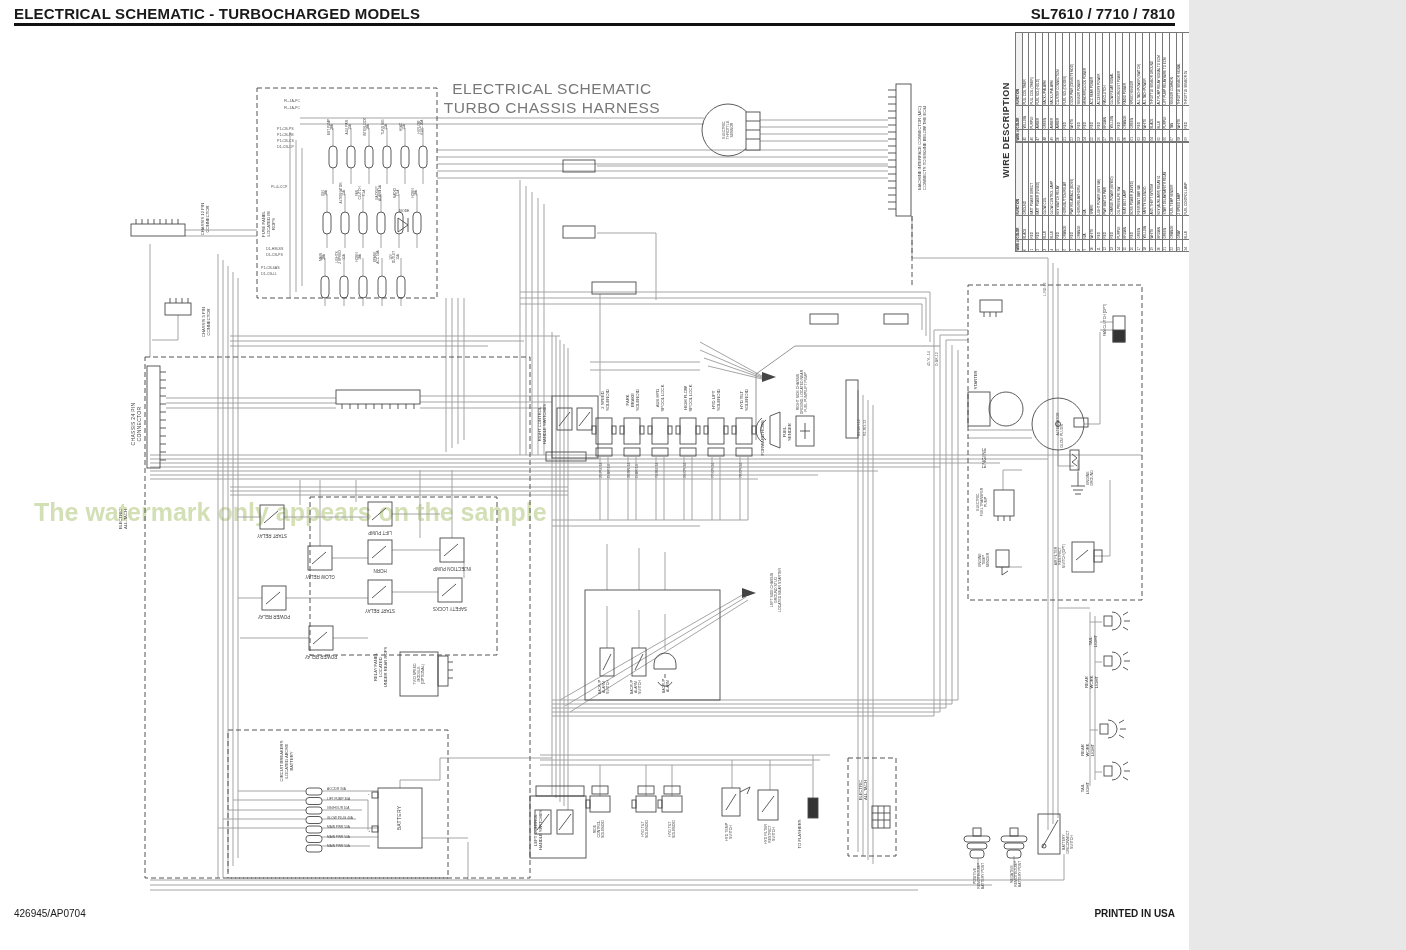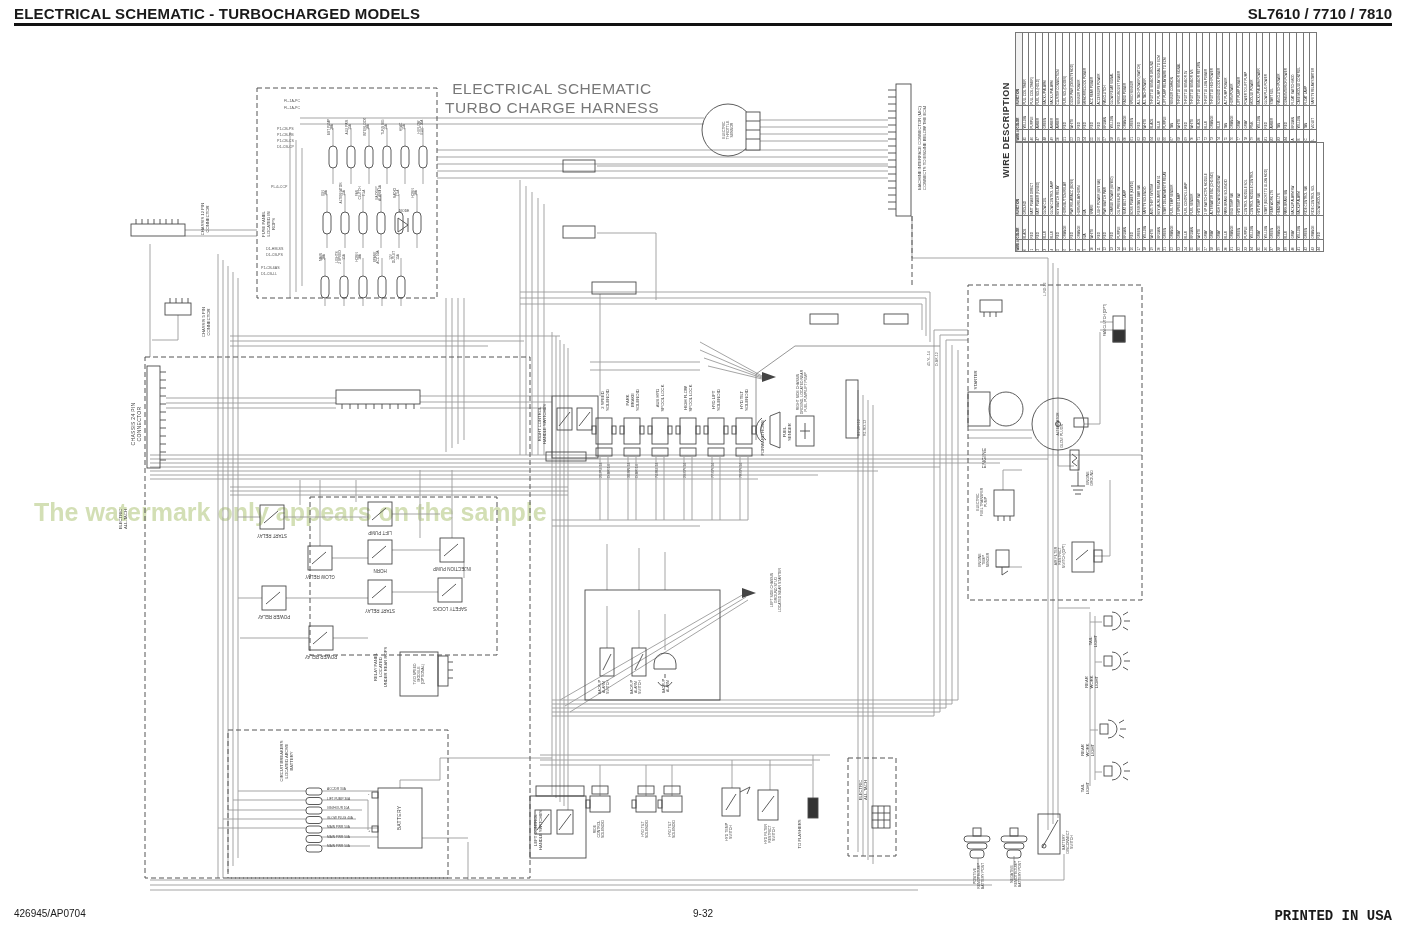--- a/index.html
+++ b/index.html
@@ -1,24 +1,24 @@
 <!DOCTYPE html>
 <html><head>
 <meta charset="utf-8">
 <style>
   html,body{margin:0;padding:0;background:#e8e8e8;}
-  .page{position:relative;width:1406px;height:950px;background:#ffffff;overflow:hidden;
+  .page{position:relative;width:1189px;height:950px;background:#ffffff;overflow:hidden;
         font-family:"Liberation Sans",sans-serif;color:#1a1a1a;}
   
   .hdr-left{position:absolute;left:14px;top:5px;font-size:15px;font-weight:bold;letter-spacing:.2px;}
   .hdr-right{position:absolute;right:14px;top:5px;font-size:15px;font-weight:bold;margin-left:36px;}
   .hdr-rule{position:absolute;left:14px;right:14px;top:23px;height:3px;background:#111;}
   .ftr-left{position:absolute;left:14px;top:908px;font-size:10px;}
   .ftr-center{position:absolute;left:0;right:0;top:908px;text-align:center;font-size:10px;}
-  .ftr-right{position:absolute;right:14px;top:908px;font-size:14px;font-weight:600;font-family:Liberation Mono, monospace;}
+  .ftr-right{position:absolute;right:14px;top:908px;font-size:10px;font-weight:600;}
   
   .wm1{position:absolute;left:22px;top:420px;font-size:62px;font-weight:bold;color:#cfdcae;letter-spacing:2px;z-index:1;}
   .wm2{position:absolute;left:34px;top:498px;font-size:25px;font-weight:bold;color:#d3dfb5;z-index:1;}
   
   svg.wires{position:absolute;left:0;top:0;z-index:2;}
   .lbls{position:absolute;left:0;top:0;width:1406px;height:950px;z-index:3;pointer-events:none;}
   .lbl{position:absolute;font-size:4.2px;line-height:1.15;color:#3c3c3c;text-align:center;
        white-space:pre-line;transform:translate(-50%,-50%) rotate(-90deg);}
   .lbl.h{transform:translate(-50%,-50%);}
   .lbl.r180{transform:translate(-50%,-50%) rotate(180deg);font-size:4.5px;white-space:nowrap;}
@@ -369,21 +369,21 @@
       <text x="930" y="366" transform="rotate(-90 930 366)">45-YL-14</text>
       <text x="938" y="366" transform="rotate(-90 938 366)">D-BK-12</text>
       <text x="1046" y="296" transform="rotate(-90 1046 296)">L-RD-12</text>
       <text x="368" y="795" style="font:4px 'Liberation Sans',sans-serif">-</text>
       <text x="368" y="832" style="font:4px 'Liberation Sans',sans-serif">+</text>
     </g>
   </svg>
 
   <div class="lbls">
     <div class="lbl title h" style="left:552px;top:98px;width:220px;">ELECTRICAL SCHEMATIC
-TURBO CHARGE HARNESS</div>
+TURBO CHASSIS HARNESS</div>
 
     <div class="lbl" style="left:206px;top:219px;">CHASSIS 12 PIN
 CONNECTOR</div>
     <div class="lbl" style="left:207px;top:322px;">CHASSIS 5 PIN
 CONNECTOR</div>
     <div class="lbl f5" style="left:137px;top:424px;">CHASSIS 24 PIN
 CONNECTOR</div>
     <div class="lbl" style="left:269px;top:224px;">FUSE PANEL
 LOCATED IN
 ROPS</div>
@@ -1027,16 +1027,15 @@
               <td>L</td>
               <td>VIOLET</td>
               <td>SAFETY RELAY/STARTER</td>
             </tr>
           </tbody>
       </table>
     </div>
   </div>
 
   <div class="ftr-left">426945/AP0704</div>
-  <div class="ftr-center">9-32</div>
   <div class="ftr-right">PRINTED IN USA</div>
 
 </div>
 
 </body></html>

